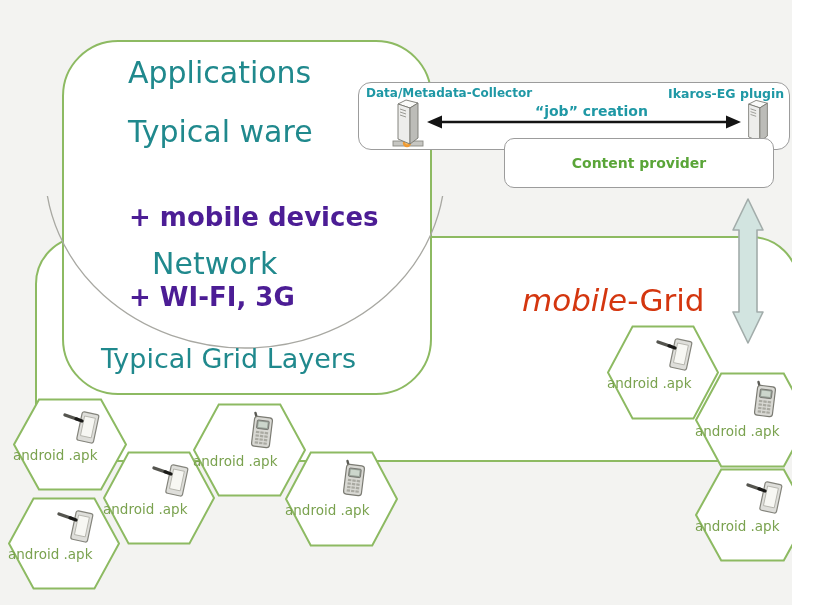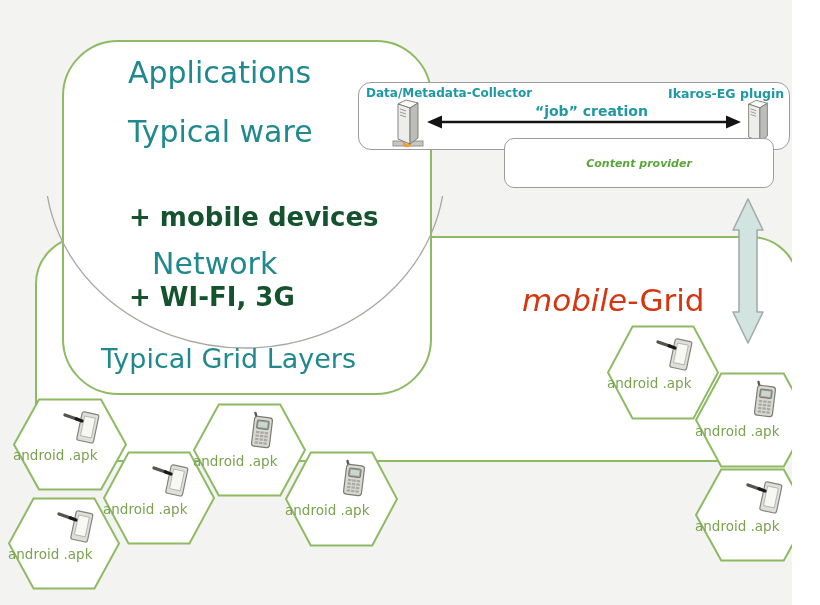--- a/index.html
+++ b/index.html
@@ -11,21 +11,21 @@
   #mobile-grid-box{left:35px;top:236px;width:760px;height:222px;background:#ffffff;
     border:2px solid #8dba62;border-radius:48px;z-index:1;}
 
   
   #grid-layers-box{left:62px;top:40px;width:366px;height:351px;background:#ffffff;
     border:2px solid #8dba62;border-radius:56px;z-index:2;}
 
   #arc-svg{left:0;top:0;z-index:3;pointer-events:none;}
 
   .layer-text{z-index:4;color:#20898d;font-size:30px;line-height:1.1;white-space:nowrap;}
-  .layer-add{z-index:4;color:#14532d;font-size:26px;font-weight:bold;line-height:1.1;white-space:nowrap;}
+  .layer-add{z-index:4;color:#4c1d95;font-size:26px;font-weight:bold;line-height:1.1;white-space:nowrap;}
   #grid-caption{left:101px;top:344px;font-size:27px;}
   #t-app{left:128px;top:56px;}
   #t-mid{left:128px;top:115px;}
   #t-res{left:126px;top:167px;}
   #t-resadd{left:129px;top:203px;}
   #t-net{left:126px;top:247px;margin-left:26px;}
   #t-netadd{left:129px;top:283px;}
 
   #mobile-grid-label{left:477px;top:282px;z-index:4;font-size:31px;color:#d4360f;white-space:nowrap;}
   #mobile-grid-label .it{font-style:italic;margin-left:45px;}
@@ -36,21 +36,21 @@
   #collector-left-label{left:366px;top:86px;z-index:6;font-size:12px;font-weight:bold;color:#1f98a5;white-space:nowrap;}
   #collector-right-label{left:668px;top:86px;z-index:6;font-size:12.5px;font-weight:bold;color:#1f98a5;white-space:nowrap;}
   #job-label{left:535px;top:103px;z-index:7;font-size:14px;font-weight:bold;color:#1f98a5;white-space:nowrap;}
   #server-left{left:390px;top:96px;z-index:6;}
   #server-right{left:743px;top:98px;z-index:6;}
   #job-arrow-svg{left:0;top:0;z-index:6;pointer-events:none;}
 
   
   #content-provider-box{left:504px;top:138px;width:268px;height:48px;background:#ffffff;
     border:1.5px solid #9c9c9c;border-radius:10px;z-index:8;display:flex;align-items:center;justify-content:center;}
-  #content-provider-label{color:#5aa538;font-size:11px;font-weight:bold;font-style:italic;}
+  #content-provider-label{color:#5aa538;font-size:14px;font-weight:bold;}
 
   #vert-arrow-svg{left:0;top:0;z-index:9;pointer-events:none;}
 
   
   .hex{z-index:10;}
   .hex svg.shape{position:absolute;left:0;top:0;width:100%;height:100%;}
   .hex .hex-label{position:absolute;left:0;top:53%;width:100%;
     color:#7aa24f;font-size:13.5px;white-space:nowrap;}
   .hex .hex-icon{position:absolute;width:40px;height:40px;left:50%;margin-left:-8px;top:7px;}
   #hex-0{left:13px;top:398px;width:114px;height:93px;}

